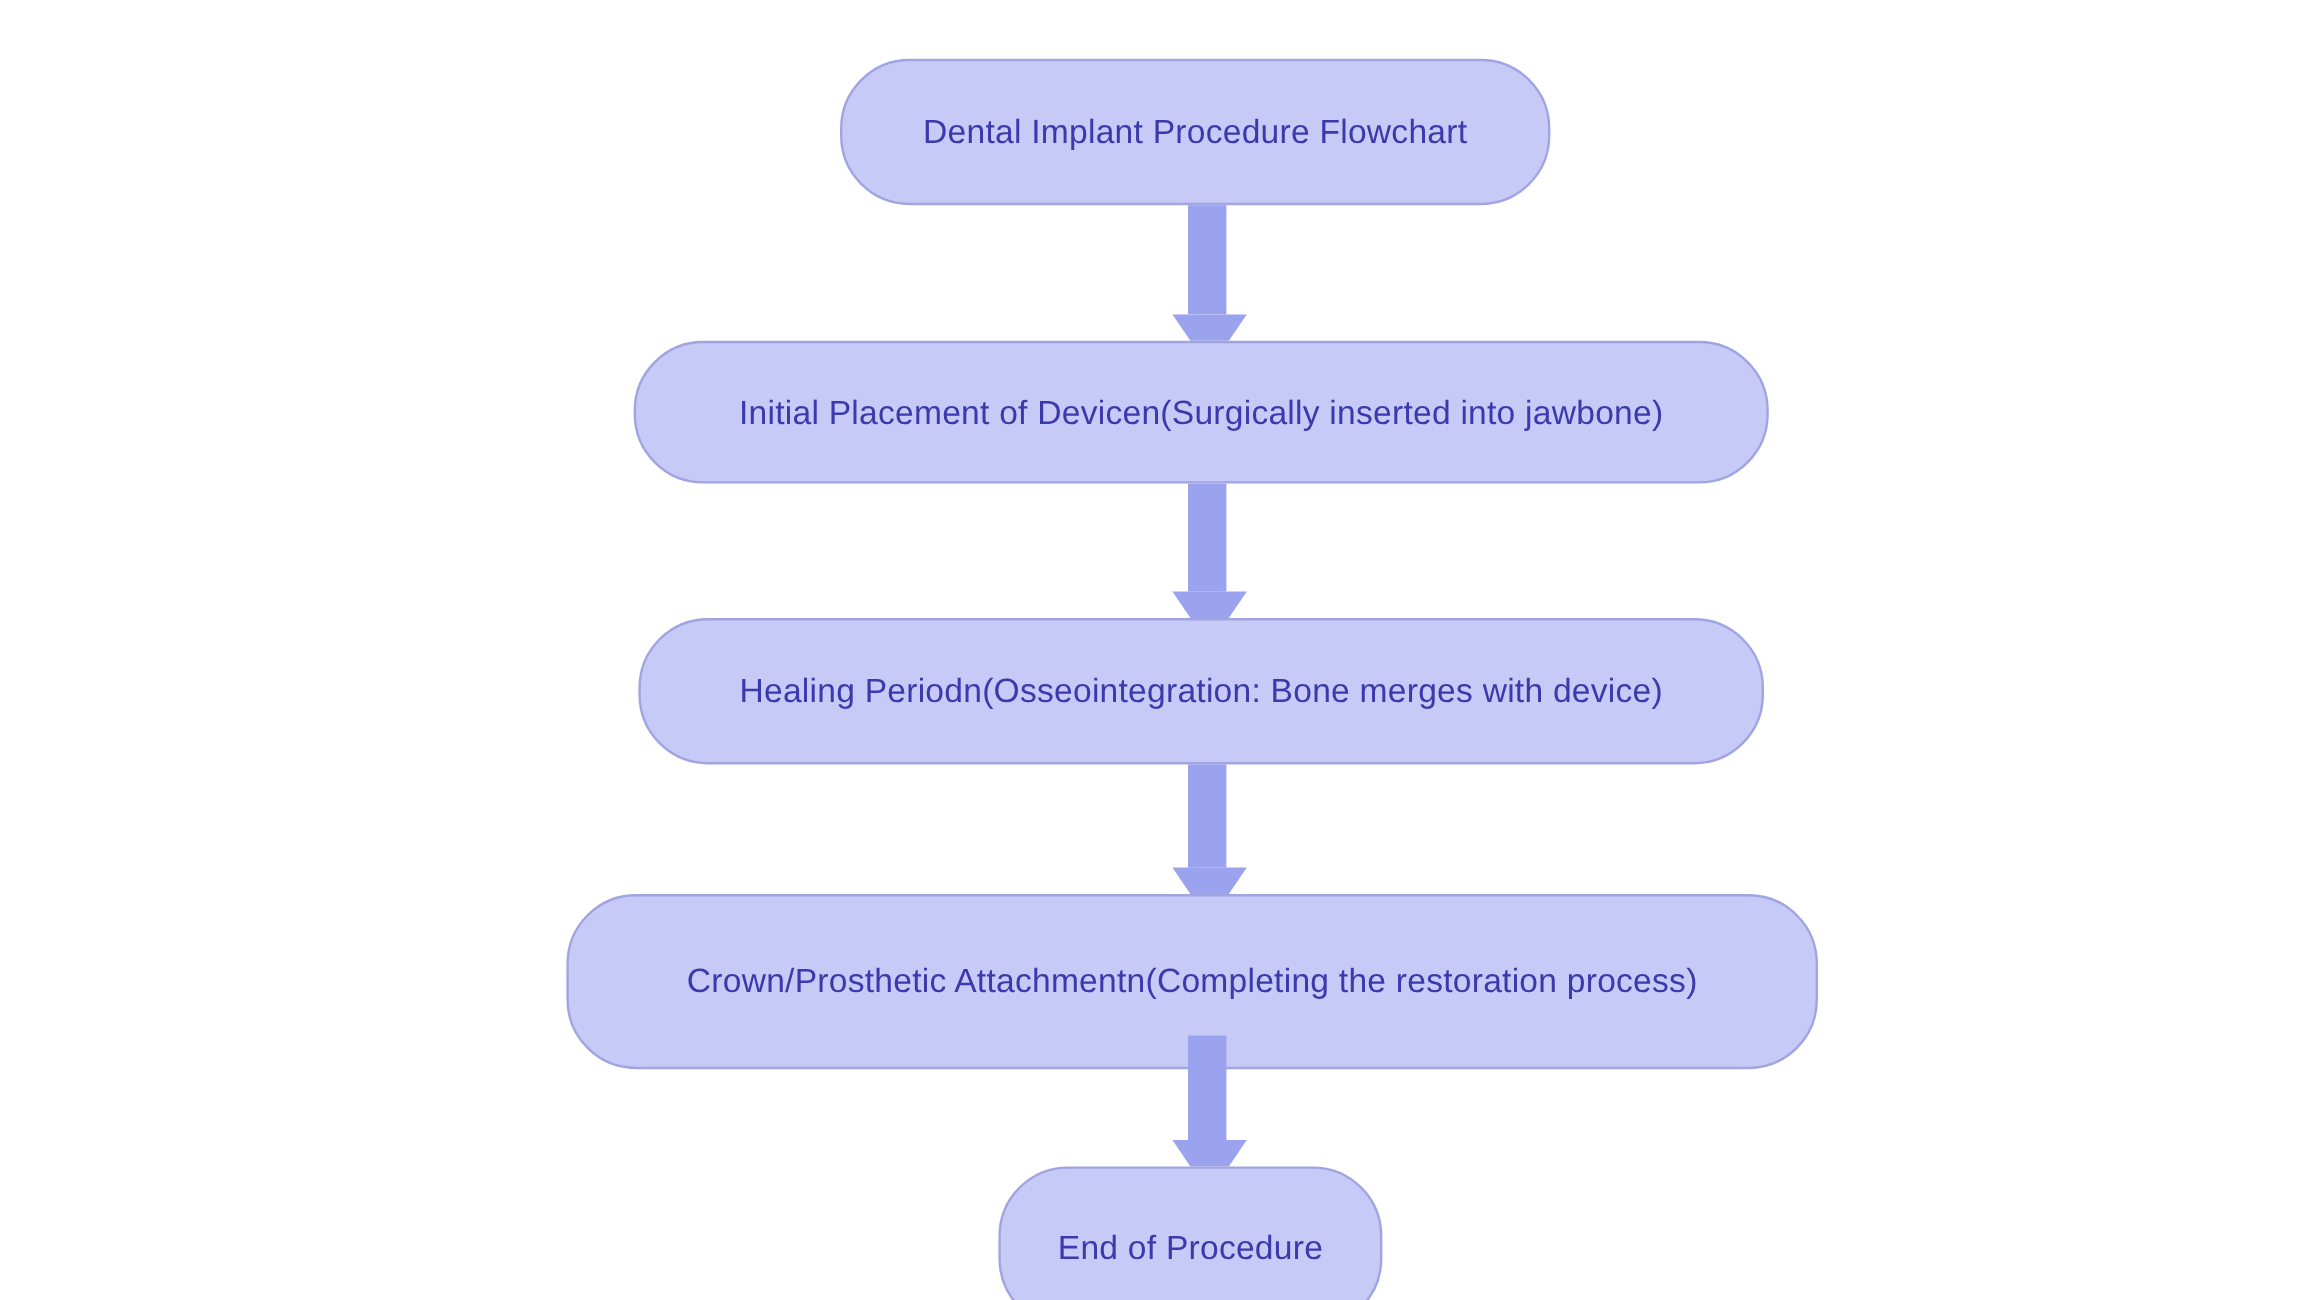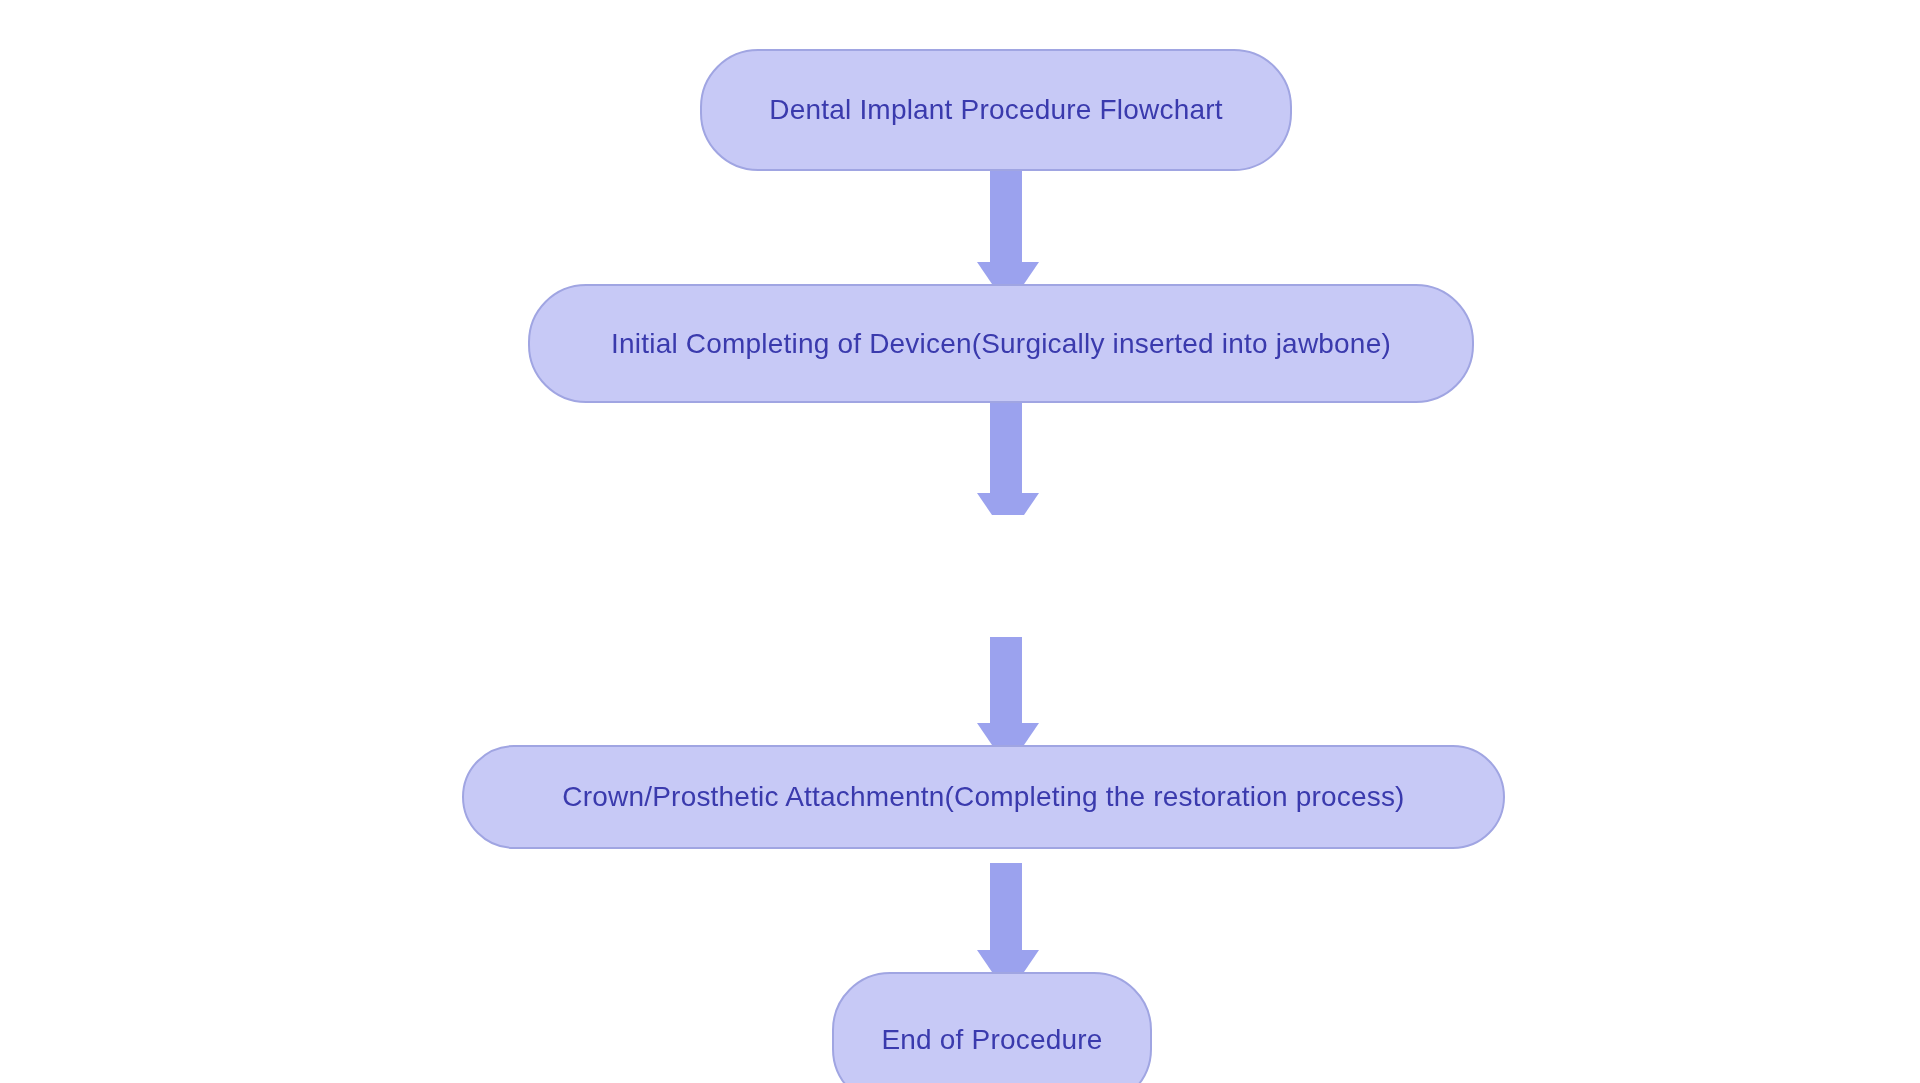--- a/index.html
+++ b/index.html
@@ -31,21 +31,21 @@
     font-size:28px;
     font-weight:400;
     letter-spacing:0.2px;
     text-align:center;
     line-height:1.2;
     white-space:nowrap;
   }
   #node-start    {left:668px; top:17px;  width:592px;  height:122px;}
   #node-placement{left:496px; top:252px; width:946px;  height:119px;}
   #node-healing  {left:500px; top:483px; width:938px;  height:122px;}
-  #node-crown    {left:430px; top:713px; width:1043px; height:104px;}
+  #node-crown    {left:440px; top:713px; width:1043px; height:146px;}
   #node-end      {left:800px; top:940px; width:320px;  height:135px;}
 
   .edge-line{
     position:absolute;
     left:958px;
     width:4px;
     background:var(--arrow);
   }
   .edge-head{
     position:absolute;
@@ -63,25 +63,26 @@
 </head>
 <body>
 
 <div class="canvas">
 
   <div class="node" id="node-start">Dental Implant Procedure Flowchart</div>
 
   <div class="edge-line" id="edge1-line"></div>
   <div class="edge-head" id="edge1-head"></div>
 
-  <div class="node" id="node-placement">Initial Completing of Devicen(Surgically inserted into jawbone)</div>
+  <div class="node" id="node-placement">Initial Placement of Devicen(Surgically inserted into jawbone)</div>
 
   <div class="edge-line" id="edge2-line"></div>
   <div class="edge-head" id="edge2-head"></div>
 
+  <div class="node" id="node-healing">Healing Periodn(Osseointegration: Bone merges with device)</div>
 
   <div class="edge-line" id="edge3-line"></div>
   <div class="edge-head" id="edge3-head"></div>
 
   <div class="node" id="node-crown">Crown/Prosthetic Attachmentn(Completing the restoration process)</div>
 
   <div class="edge-line" id="edge4-line"></div>
   <div class="edge-head" id="edge4-head"></div>
 
   <div class="node" id="node-end">End of Procedure</div>

